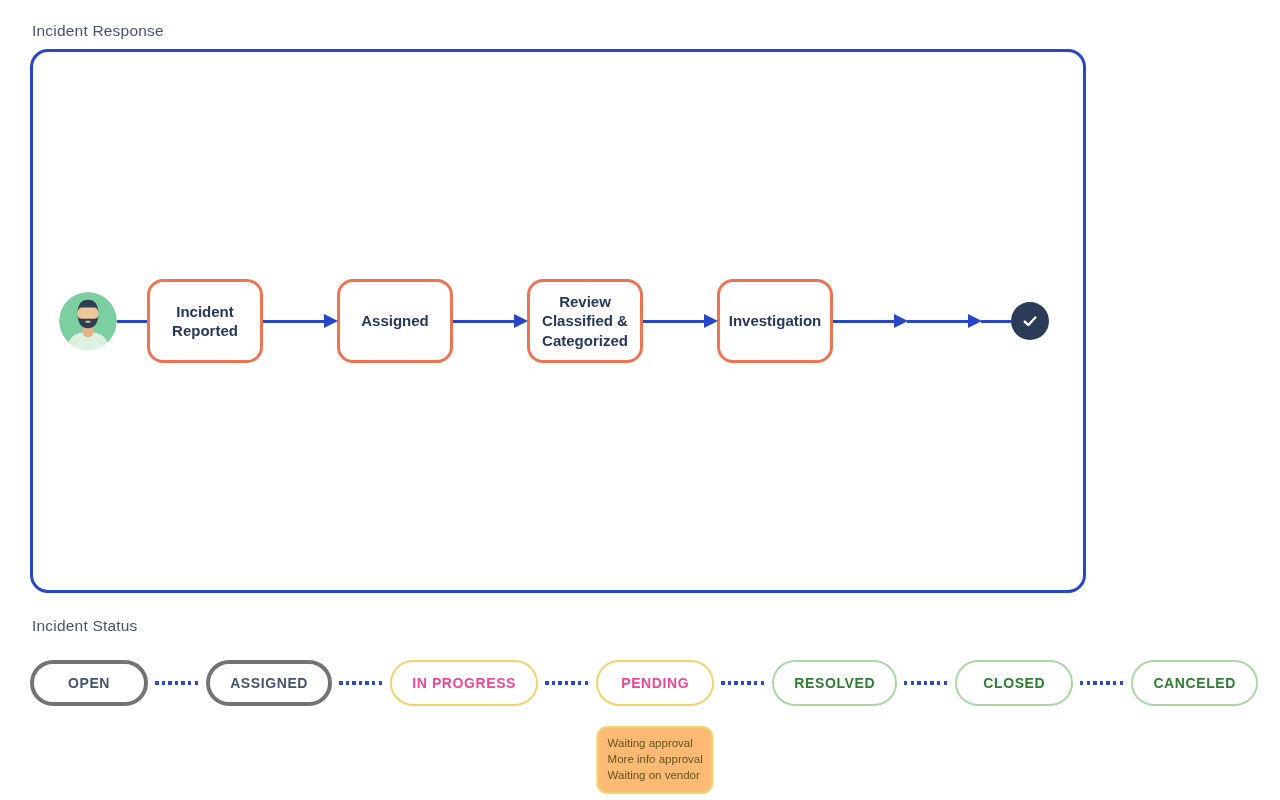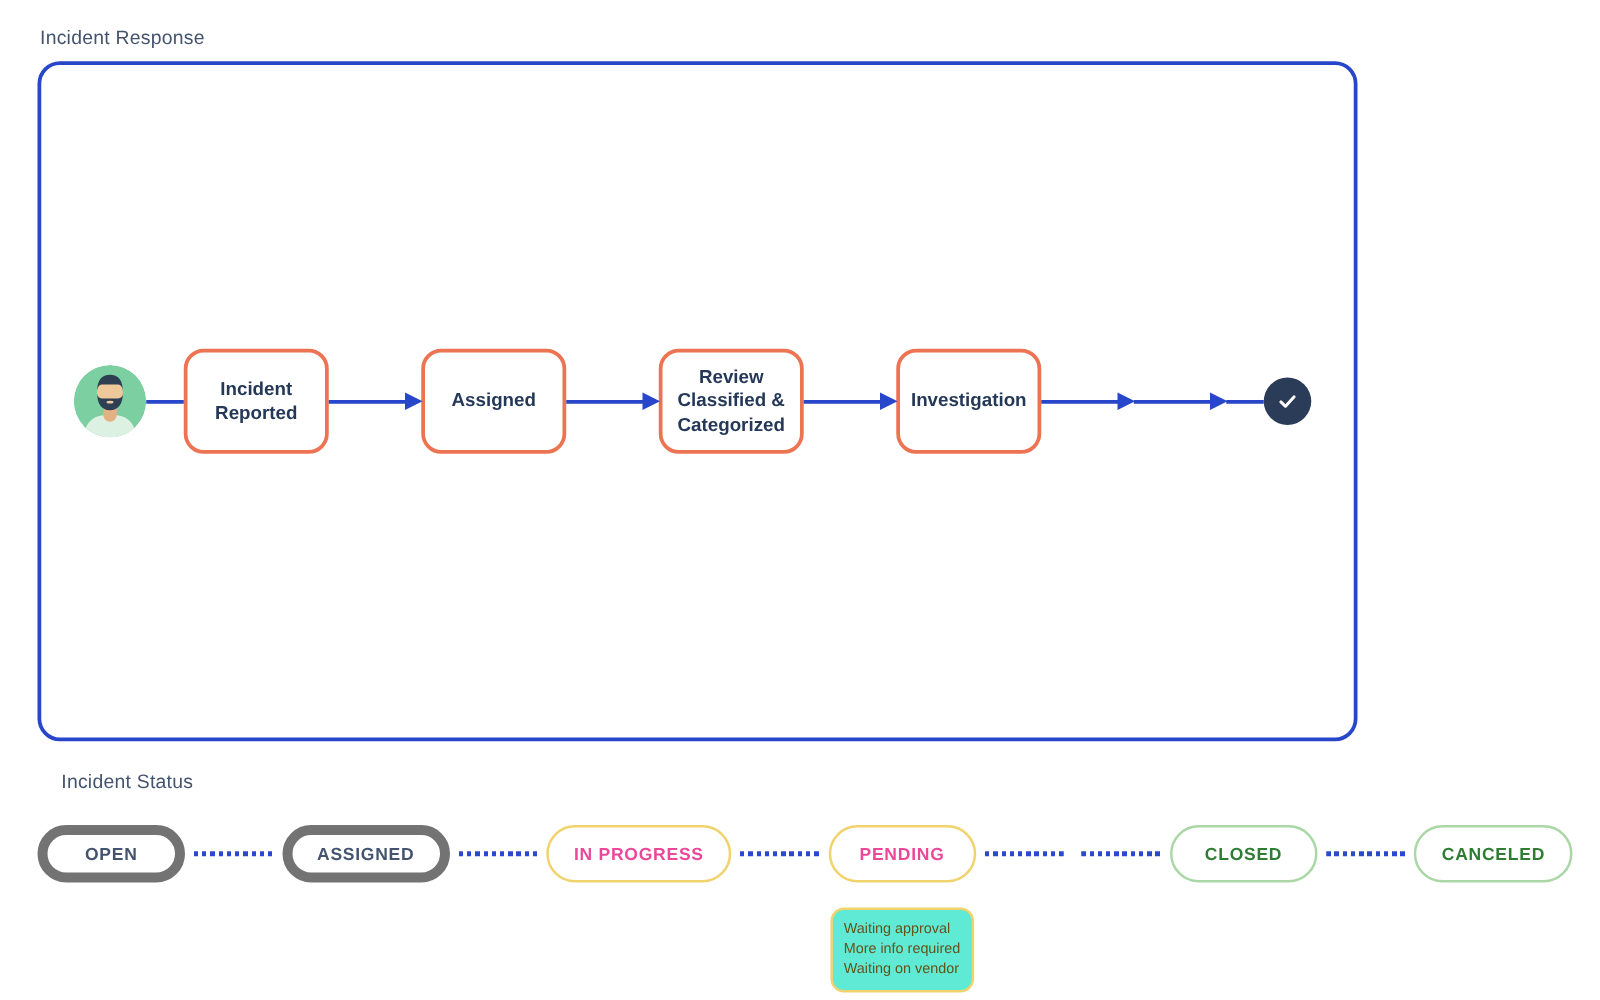--- a/index.html
+++ b/index.html
@@ -54,48 +54,48 @@
     border-top: 7.5px solid transparent;
     border-bottom: 7.5px solid transparent;
   }
   .check-circle {
     flex: 0 0 38px; width: 38px; height: 38px; border-radius: 50%;
     background: #2b3c59; display: flex; align-items: center; justify-content: center;
   }
   .check-circle svg { width: 22px; height: 22px; display: block; }
 
   
-  .status-title { margin: 24px 0 0 19px; }
+  .status-title { margin: 24px 0 0 2px; }
   .status-row {
     display: flex; align-items: center;
     margin: 25px 0 0 0; width: 1228px;
   }
   .badge-slot { position: relative; flex: 0 0 auto; }
   .badge {
     min-width: 118px; height: 46px; padding: 0 20px;
     border-radius: 23px; background: #ffffff;
     display: flex; align-items: center; justify-content: center;
     font-size: 14px; font-weight: 700; letter-spacing: 0.6px;
     white-space: nowrap;
   }
-  .badge.neutral { border: 8px solid #737373; color: #44546f; }
+  .badge.neutral { border: 4px solid #737373; color: #44546f; }
   .badge.warning { border: 2.5px solid #f1d36e; color: #ec4899; }
   .badge.success { border: 2.5px solid #abd7a6; color: #2e7d33; }
 
   .dotted-conn {
     flex: 1 1 auto; height: 4px; margin: 0 7px;
     background-image: repeating-linear-gradient(90deg,
       #2b4acb 0px, #2b4acb 3.5px, transparent 3.5px, transparent 6.6px);
   }
 
   .notes-box {
     position: absolute; top: calc(100% + 20px); left: 50%;
     transform: translateX(-50%);
     border: 2.5px solid #f1d36e; border-radius: 11px;
-    background: #5eead4; padding: 8px 9px;
+    background: #fdba74; padding: 8px 9px;
     font-size: 11.5px; line-height: 1.38; color: #64541a;
     white-space: nowrap;
   }
   .notes-box div { white-space: nowrap; }
 </style>
 </head>
 <body>
 
 <div class="wrap">
 
@@ -166,26 +166,29 @@
 
     <div class="badge-slot">
       <div class="badge warning">IN PROGRESS</div>
     </div>
     <div class="dotted-conn"></div>
 
     <div class="badge-slot">
       <div class="badge warning">PENDING</div>
       <div class="notes-box">
         <div>Waiting approval</div>
-        <div>More info required</div>
+        <div>More info approval</div>
         <div>Waiting on vendor</div>
       </div>
     </div>
     <div class="dotted-conn"></div>
 
+    <div class="badge-slot">
+      <div class="badge success">RESOLVED</div>
+    </div>
     <div class="dotted-conn"></div>
 
     <div class="badge-slot">
       <div class="badge success">CLOSED</div>
     </div>
     <div class="dotted-conn"></div>
 
     <div class="badge-slot">
       <div class="badge success">CANCELED</div>
     </div>

